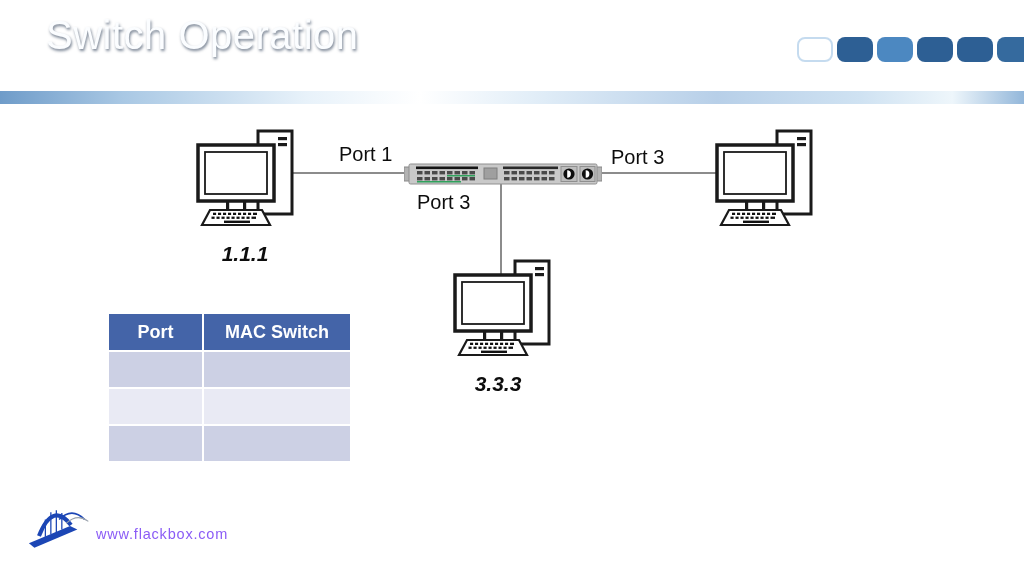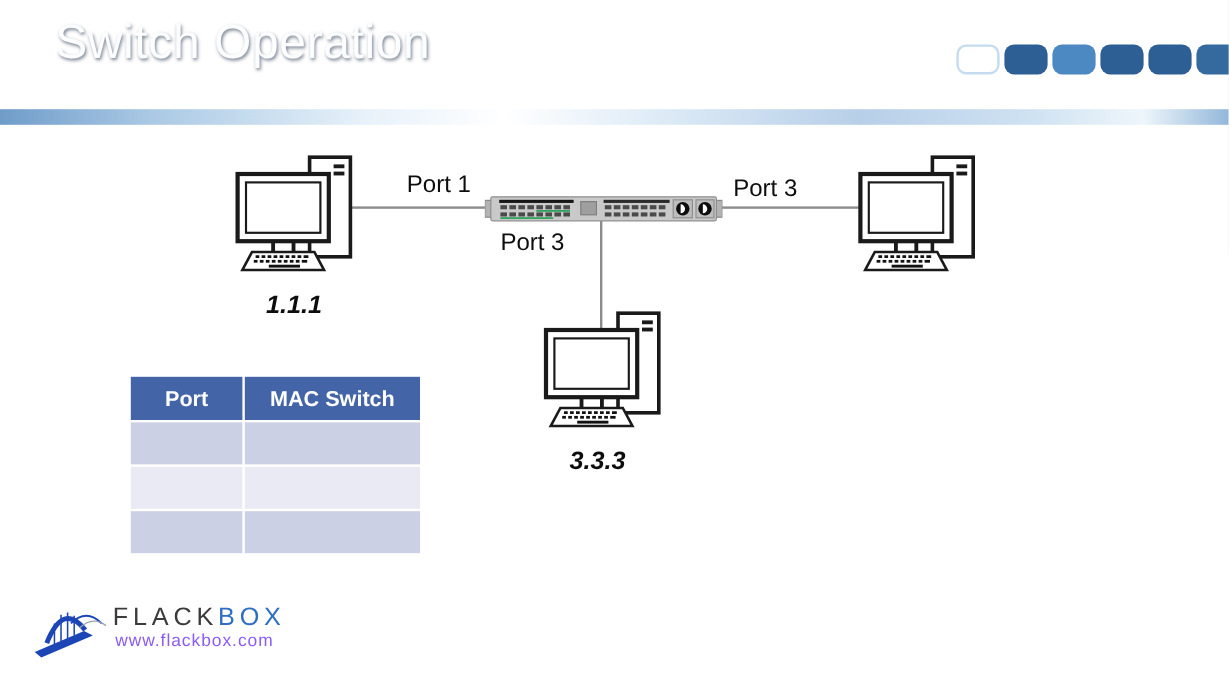--- a/index.html
+++ b/index.html
@@ -315,17 +315,16 @@
       <path d="M12,40 Q27,2 47,28" fill="none" stroke="#1c46b5" stroke-width="4.5"></path>
       <g stroke="#1c46b5" stroke-width="1.4">
         <line x1="19" y1="22" x2="19" y2="41"></line>
         <line x1="25" y1="14" x2="25" y2="38"></line>
         <line x1="31" y1="12" x2="31" y2="36"></line>
         <line x1="37" y1="15" x2="37" y2="33"></line>
       </g>
       <path d="M34,22 Q48,8 62,22" fill="none" stroke="#1c46b5" stroke-width="1.8"></path>
       <path d="M42,26 Q54,15 66,24" fill="none" stroke="#9aa2ac" stroke-width="1.2"></path>
     </svg>
-    <div class="brand-line"><span>FLACK</span><span class="brand-suffix">BOX</span></div>
     <div class="website-line">www.flackbox.com</div>
   </div>
 
 </div>
 
 </body></html>

